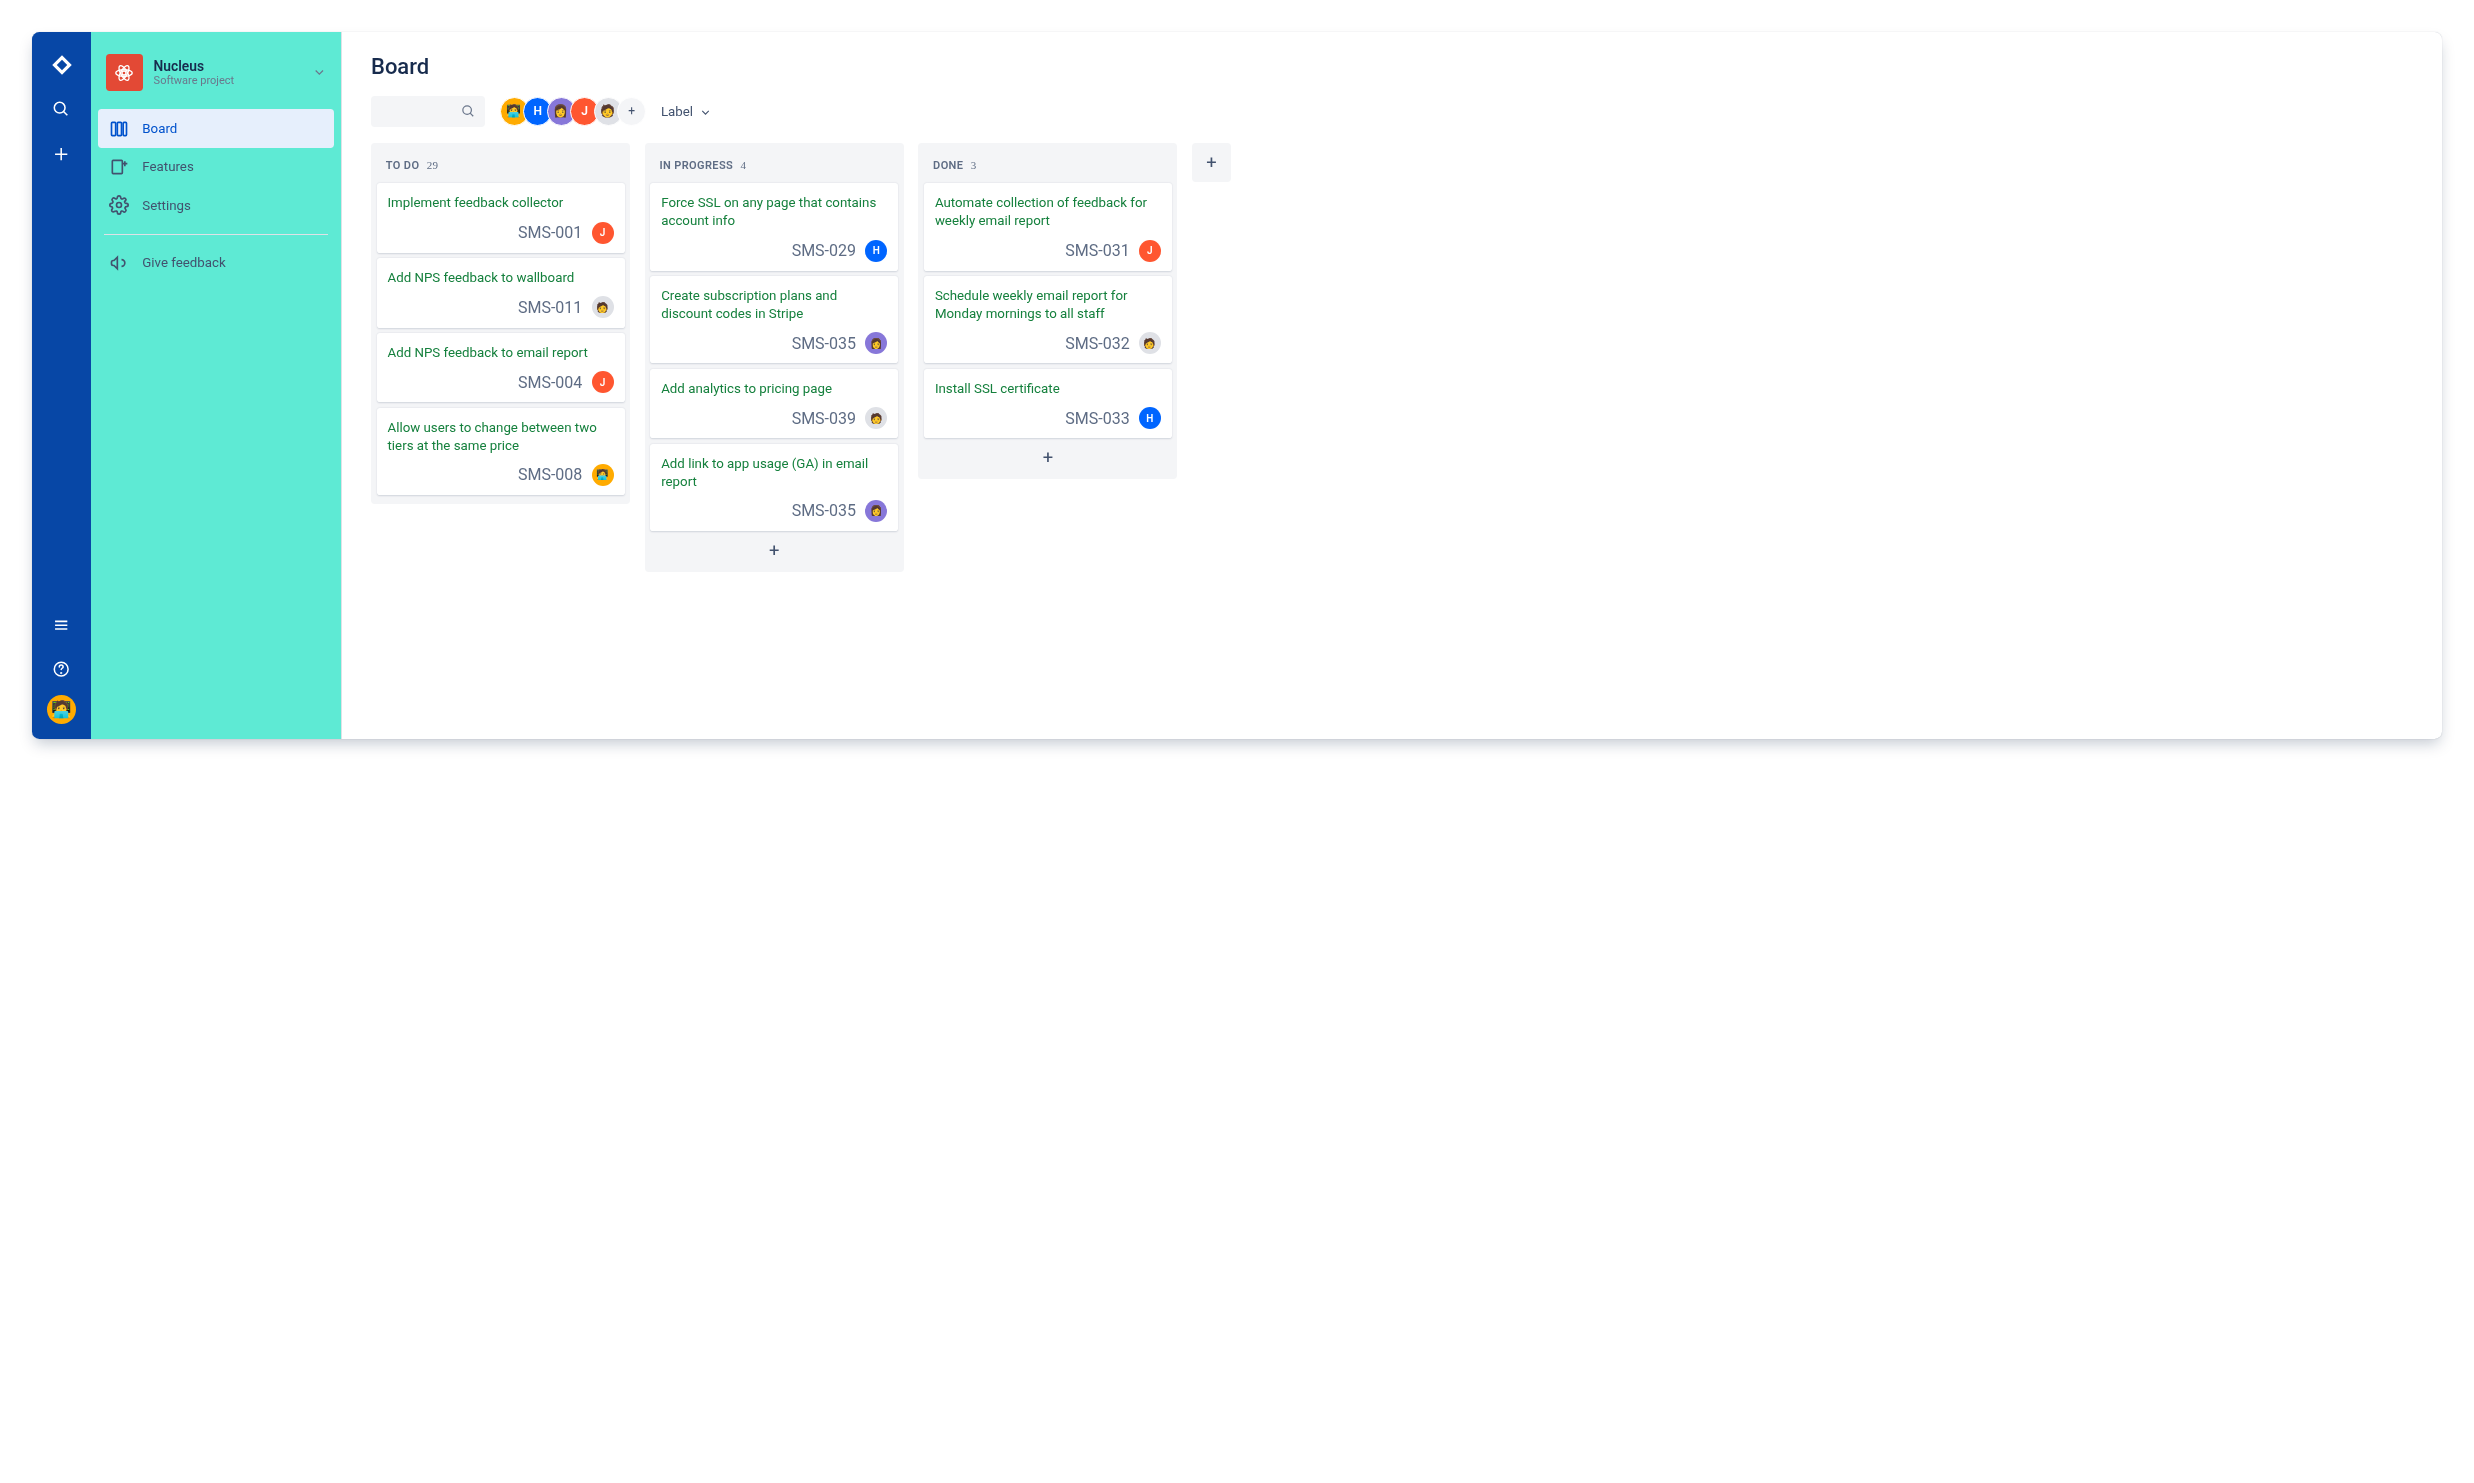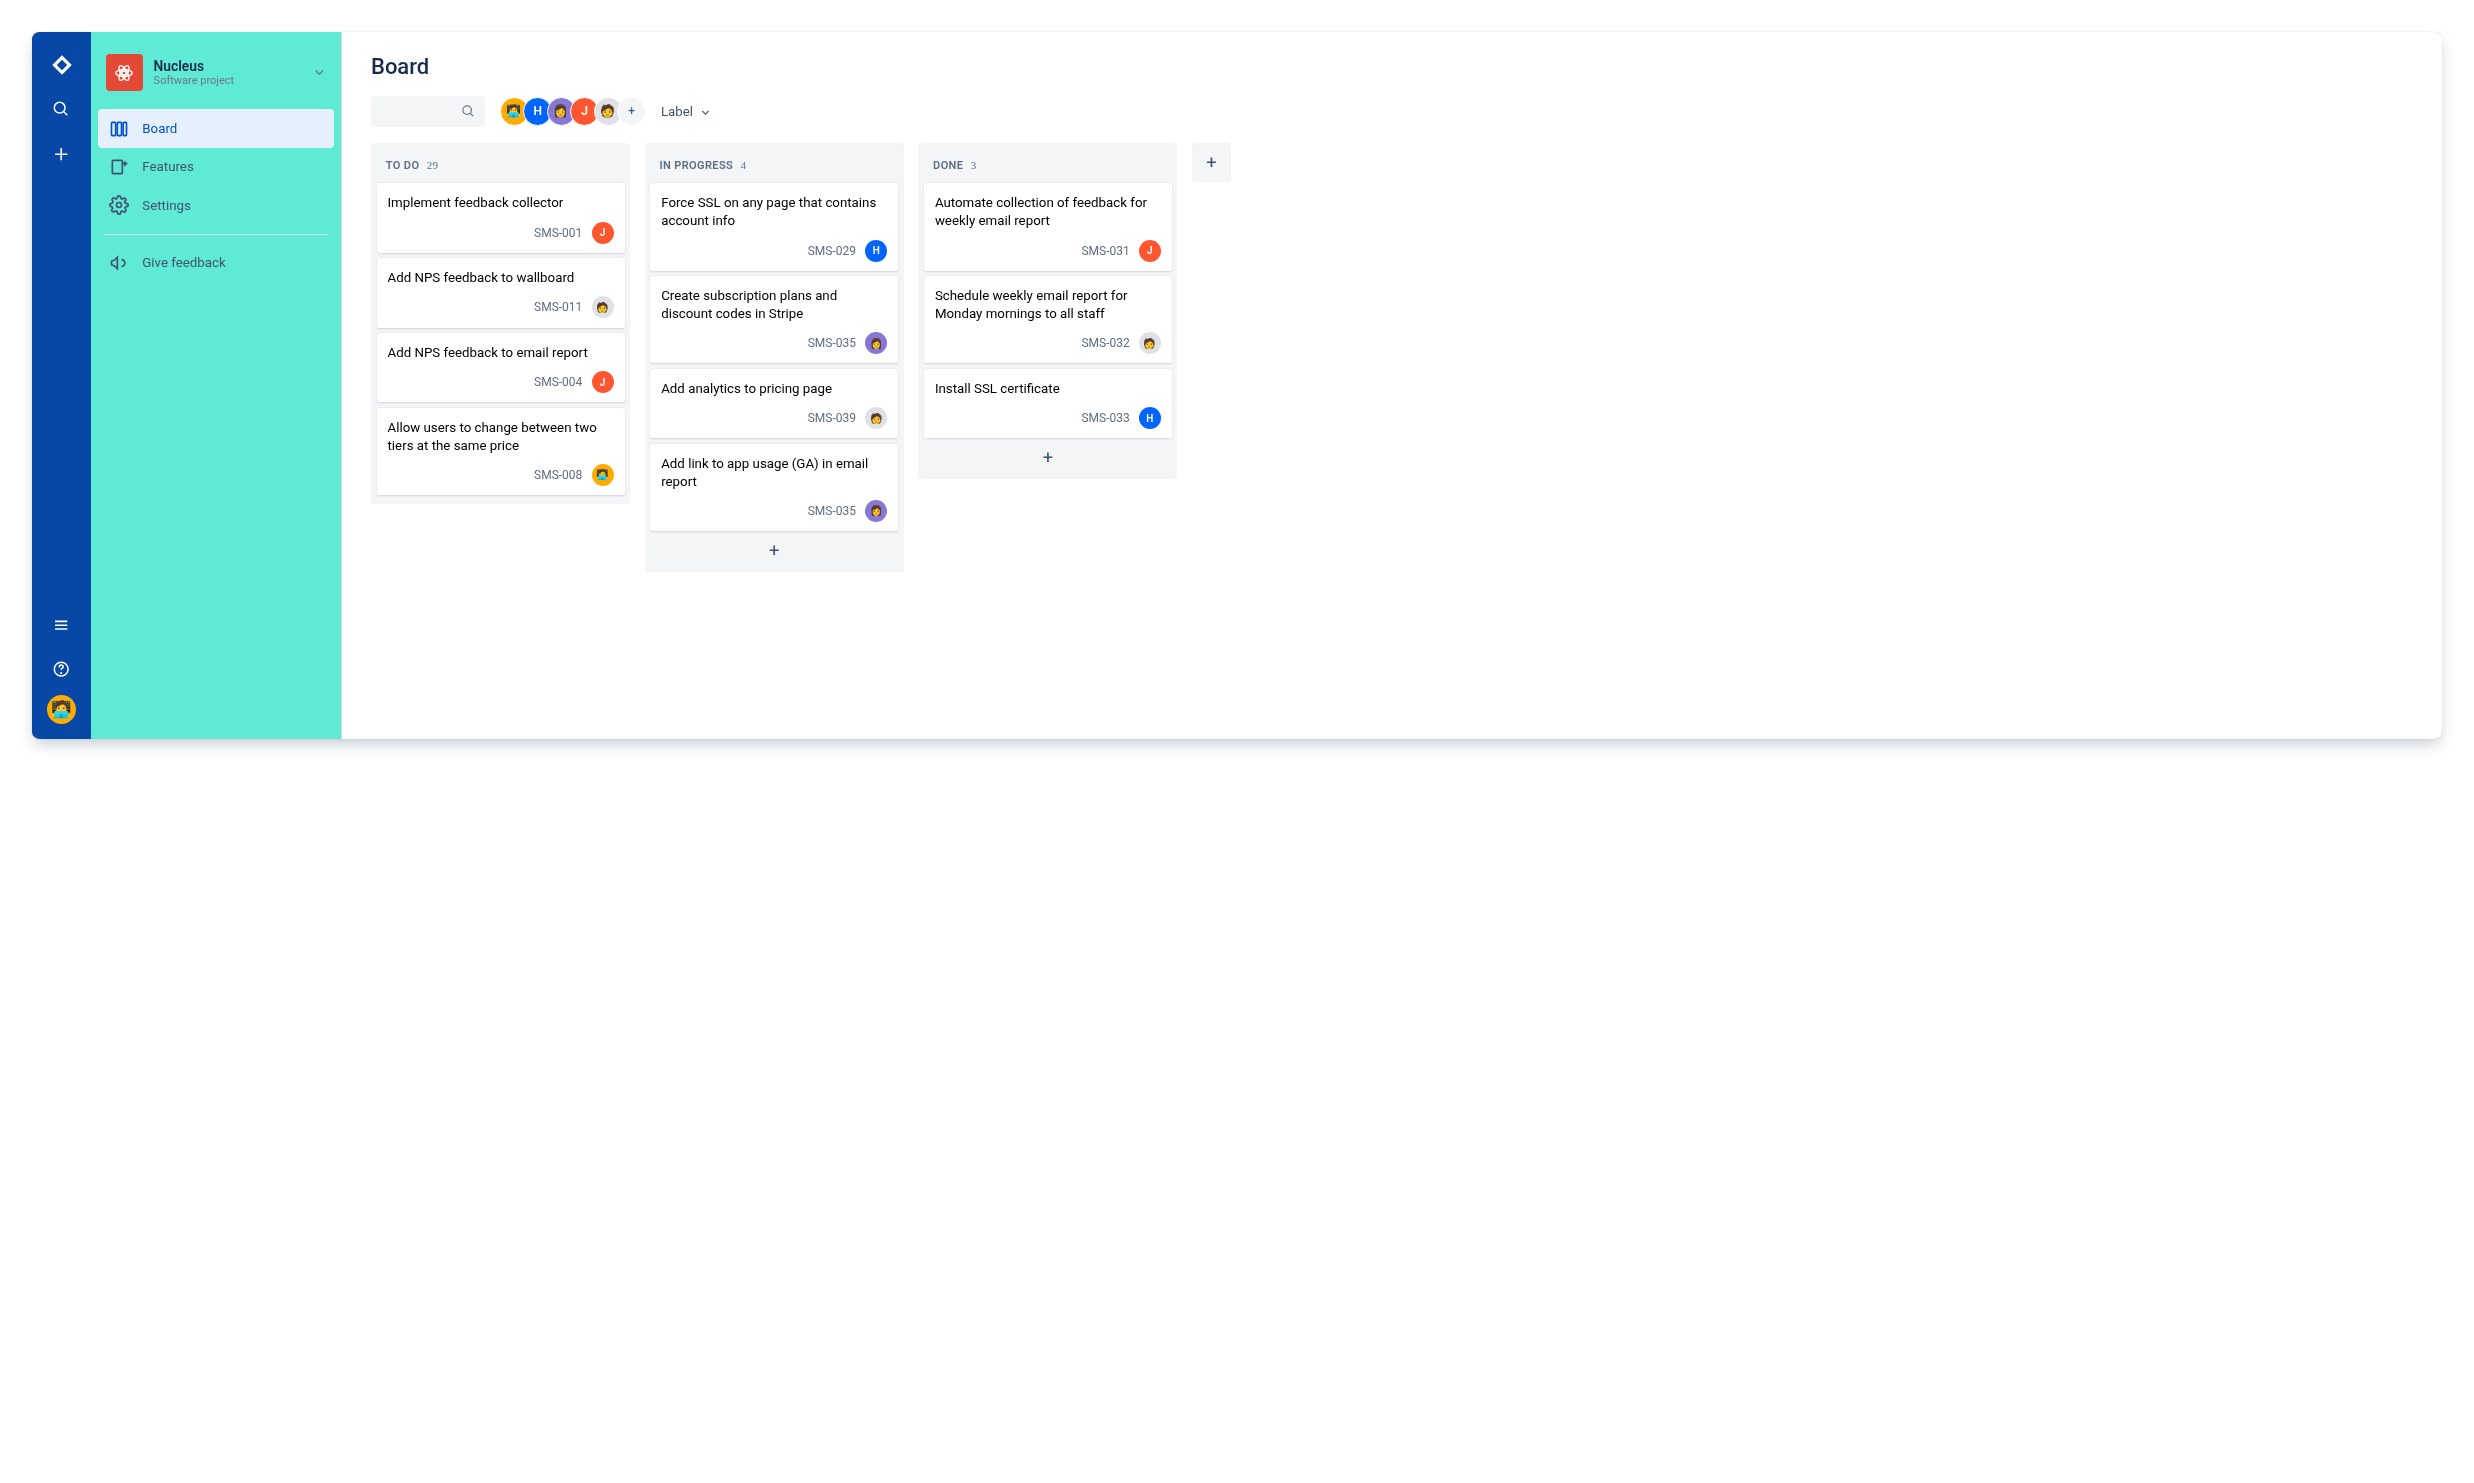--- a/index.html
+++ b/index.html
@@ -118,23 +118,23 @@
   }
   .col-count { font-weight:400;font-family:Liberation Serif, serif; }
   .cards { display:flex; flex-direction:column; gap:5.5px; }
   .card {
     background:#fff;
     border-radius:2.8px;
     box-shadow: 0 0.9px 1.8px rgba(9,30,66,0.15);
     padding: 11px 11px 9.2px 11px;
     cursor:pointer;
   }
-  .card-text { font-size:13.3px; color:#000000; line-height:1.35; margin-bottom:9.2px; }
+  .card-text { font-size:13.3px; color:#15803d; line-height:1.35; margin-bottom:9.2px; }
   .card-foot { display:flex; align-items:center; justify-content:flex-end; gap:9.2px; }
-  .card-key { font-size:12px; color:#5E6C84; }
+  .card-key { font-size:16px; color:#5E6C84; }
   .card-av {
     width:22px; height:22px; border-radius:50%;
     display:flex; align-items:center; justify-content:center;
     font-size:10px; font-weight:600; color:#fff;
   }
   .col-add {
     text-align:center; padding:9.2px 0 1.8px 0; color:#42526E; font-size:18.4px; cursor:pointer;
   }
   .add-column {
     width:39px; height:39px; background:#F4F5F7;

